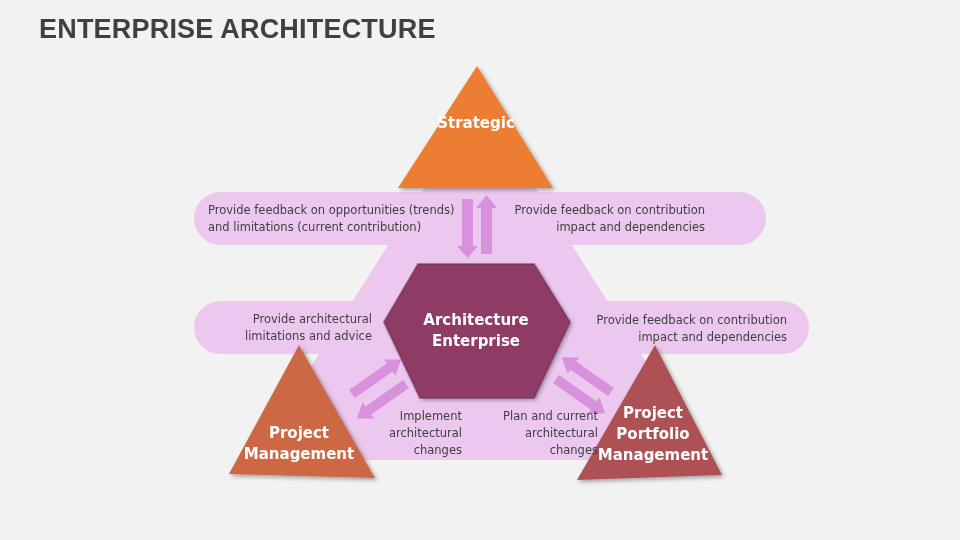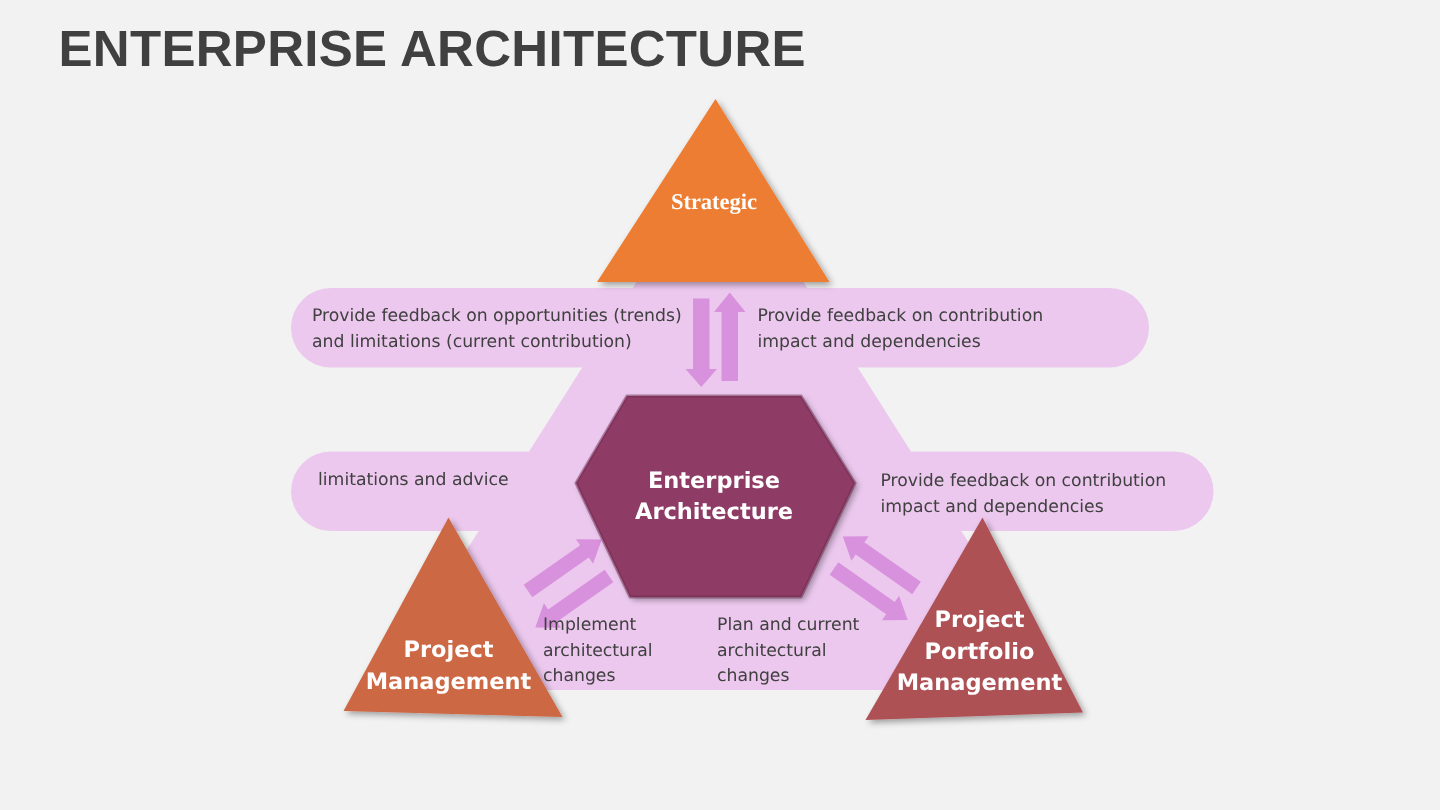--- a/index.html
+++ b/index.html
@@ -1,21 +1,21 @@
 <!DOCTYPE html>
 <html><head>
 <meta charset="utf-8">
 <style>
   html, body { margin:0; padding:0; }
   body { width:960px; height:540px; background:#f2f2f2; position:relative; overflow:hidden;
          font-family:"Liberation Sans", "DejaVu Sans", sans-serif; }
-  .title { position:absolute; left:39px; top:14px; font-size:34px; font-weight:bold; color:#404040;
+  .title { position:absolute; left:39px; top:14px; font-size:27px; font-weight:bold; color:#404040;
            letter-spacing:0.2px; font-family:"Liberation Sans", sans-serif; }
   svg.diagram { position:absolute; left:0; top:0; }
-  .label { position:absolute; text-align:left; color:#404040; font-size:12.5px; line-height:17px;
+  .label { position:absolute; text-align:right; color:#404040; font-size:12.5px; line-height:17px;
            font-family:"DejaVu Sans", sans-serif; white-space:nowrap; }
   .label.small { font-size:11.5px; }
   .shape-text { position:absolute; text-align:center; color:#ffffff; font-weight:bold; font-size:15px;
                 line-height:21px; font-family:"DejaVu Sans", sans-serif; white-space:nowrap; }
 </style>
 </head>
 <body>
 
 <div class="title">ENTERPRISE ARCHITECTURE</div>
 
@@ -66,27 +66,27 @@
   <polygon points="418,264 534,264 570,322 534,398 420,398 384,322" fill="#8e3a66" filter="url(#sh)"></polygon>
   <polygon points="418,264 534,264 570,322 534,398 420,398 384,322" fill="none" stroke="#6e2a4e" stroke-opacity="0.5" stroke-width="2"></polygon>
 
   <polygon points="477,66 553,188 398,188" fill="#ed7d31" filter="url(#sh)"></polygon>
 
   <polygon points="299,345 375,478 229,474" fill="#cd6745" filter="url(#sh)"></polygon>
 
   <polygon points="655,345 722,475 577,480" fill="#ae5155" filter="url(#sh)"></polygon>
 </svg>
 
-<div class="shape-text" style="left:416px; top:125px; width:120px;font-family:Liberation Serif, serif;">
+<div class="shape-text" style="left:416px; top:113px; width:120px;">
   <div>Strategic</div>
 </div>
 
 <div class="shape-text" style="left:416px; top:310px; width:120px; font-size:15px;">
+  <div>Architecture</div>
   <div>Enterprise</div>
-  <div>Architecture</div>
 </div>
 
 <div class="shape-text" style="left:239px; top:423px; width:120px;">
   <div>Project</div>
   <div>Management</div>
 </div>
 
 <div class="shape-text" style="left:593px; top:403px; width:120px;">
   <div>Project</div>
   <div>Portfolio</div>
@@ -97,20 +97,21 @@
   <div>Provide feedback on  opportunities (trends)</div>
   <div>and limitations (current contribution)</div>
 </div>
 
 <div class="label small" style="left:505px; top:202px; width:200px;">
   <div>Provide feedback on  contribution</div>
   <div>impact and dependencies</div>
 </div>
 
 <div class="label small" style="left:212px; top:311px; width:160px;">
+  <div>Provide architectural</div>
   <div>limitations and advice</div>
 </div>
 
 <div class="label small" style="left:587px; top:312px; width:200px;">
   <div>Provide feedback on  contribution</div>
   <div>impact and dependencies</div>
 </div>
 
 <div class="label small" style="left:362px; top:408px; width:100px;">
   <div>Implement</div>

